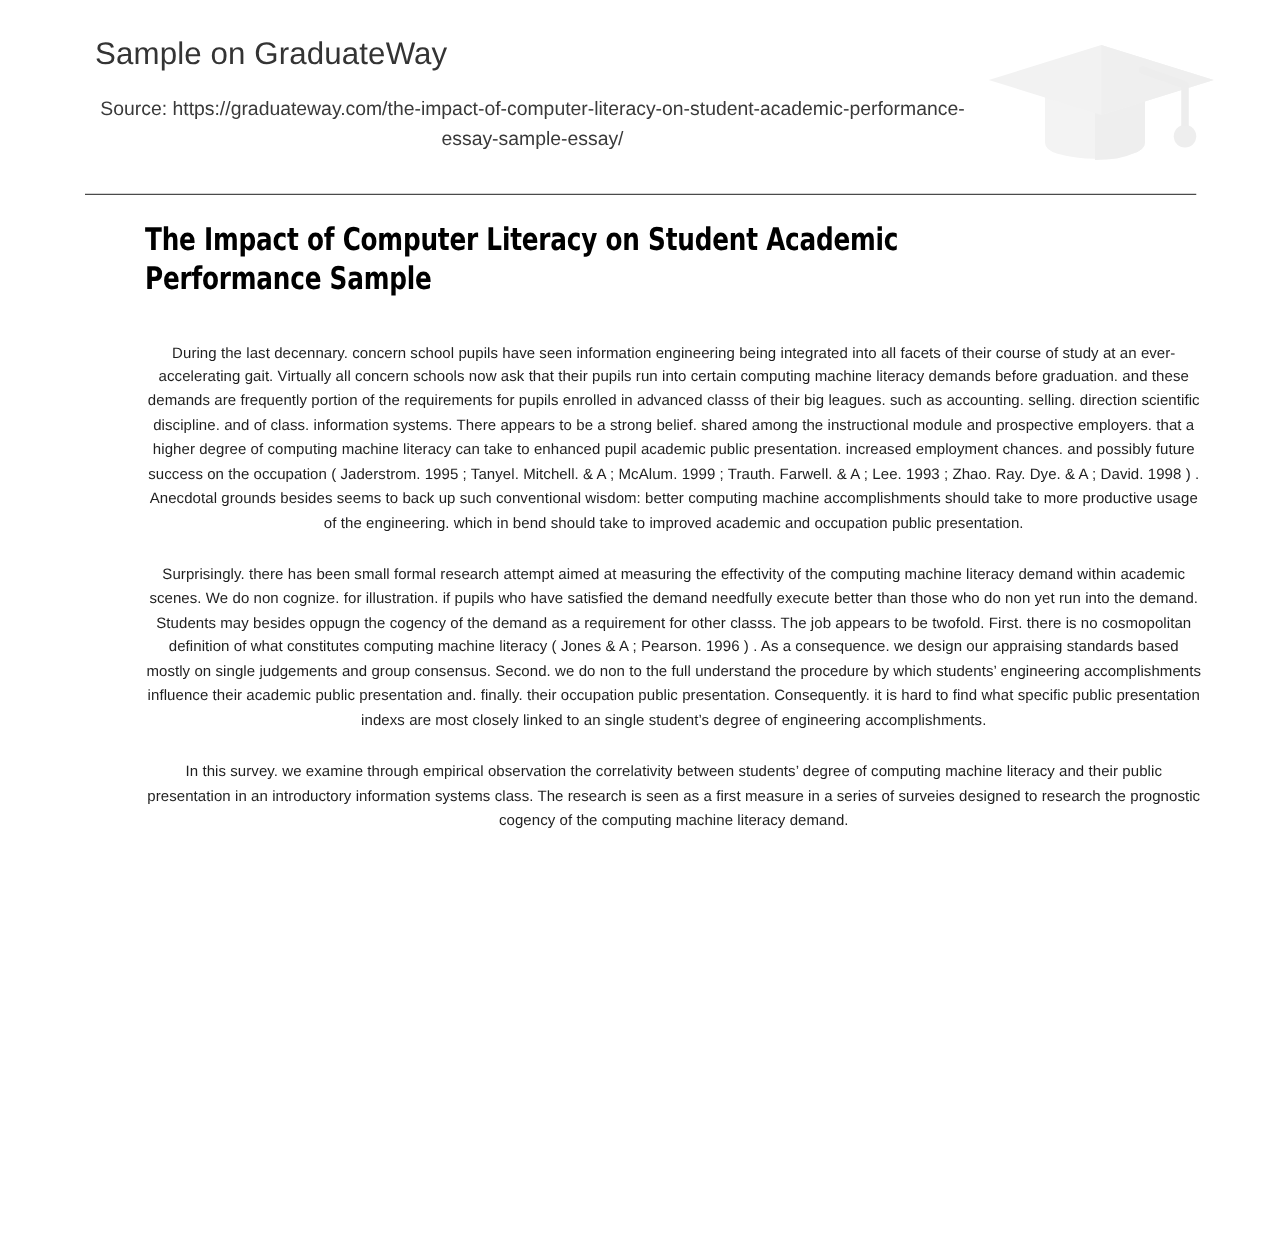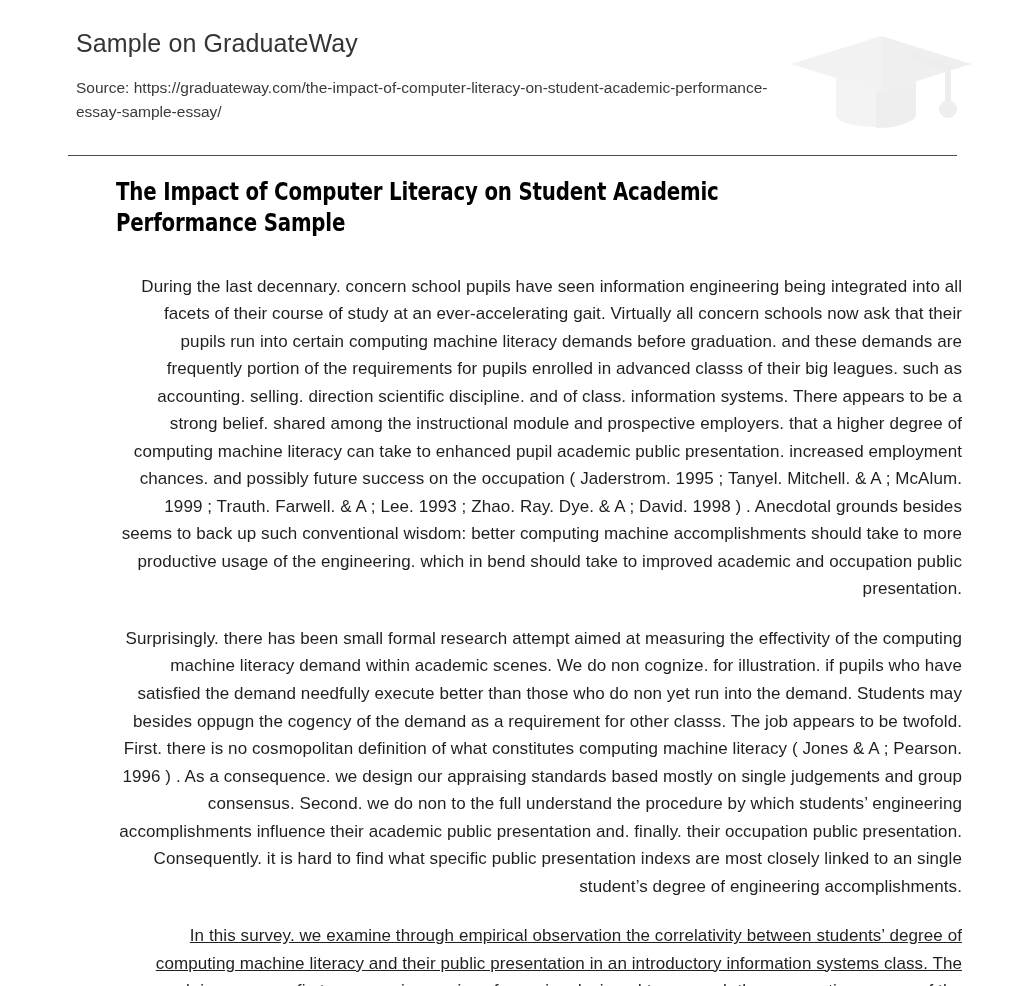--- a/index.html
+++ b/index.html
@@ -39,20 +39,21 @@
     padding: 0;
   }
 
   .source-line {
     margin-top: 18px;
     font-size: 15.5px;
     line-height: 1.55;
     color: #3a3a3a;
     max-width: 700px;
     word-break: break-word;
+    text-align: center;
   }
   .source-label {
     font-weight: 400;
   }
   .source-url {
     font-weight: 400;
   }
 
   
   .cap-watermark {
@@ -91,30 +92,29 @@
     font-weight: 700;
     color: #000000;
     letter-spacing: -0.2px;
     margin: 0 0 34px 0;
     line-height: 1.25;
     transform: scaleX(0.88);
     transform-origin: left center;
   }
 
   .body-copy p {
-    font-size: 17px;
+    font-size: 12px;
     line-height: 1.62;
     color: #1f1f1f;
     margin: 0 0 22px 0;
-    text-align: right;
+    text-align: center;
     letter-spacing: 0.005em;
   }
   .body-copy p:last-child {
     margin-bottom: 0;
-    text-decoration: underline;
   }
 </style>
 </head>
 <body>
 
 <div class="page">
 
   <div class="header">
 
     <div class="site-title">Sample on GraduateWay</div>

